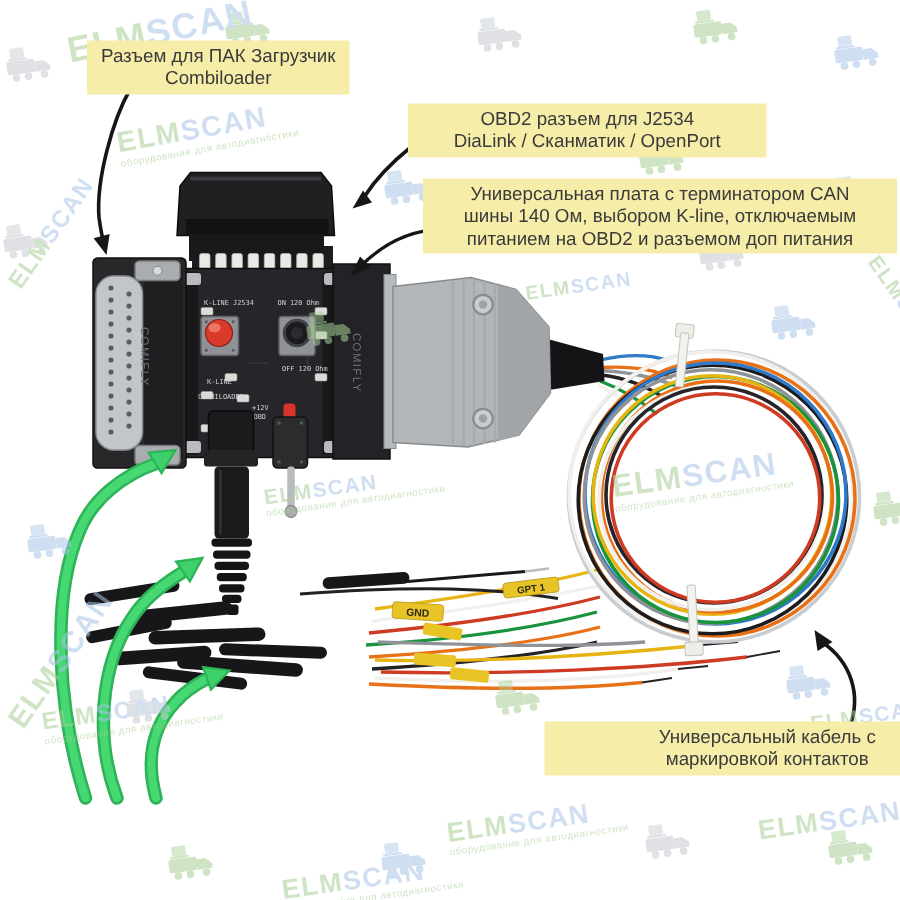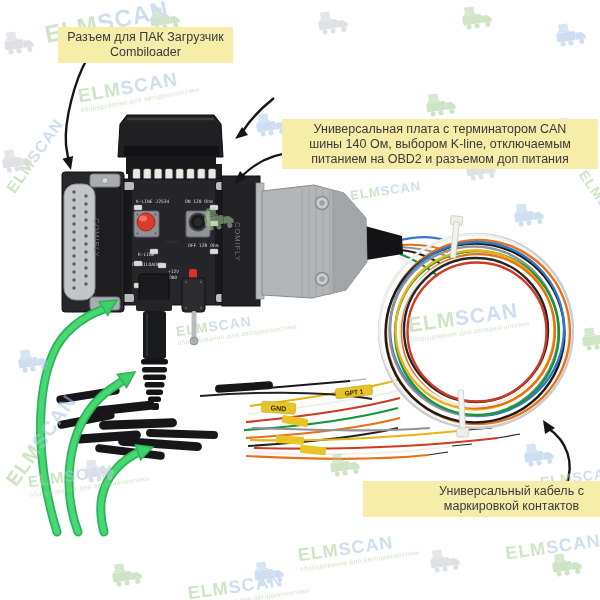--- a/index.html
+++ b/index.html
@@ -527,20 +527,22 @@
         <div class="wmk" style="font-size: 14px;"><span style="color: rgb(167, 207, 151);">ELM</span><span style="color: rgb(169, 198, 230);">SCAN</span></div>
       </div>
       <div class="wmi" style="left: 540px; top: 470px; transform: rotate(-8deg);">
         <div class="wmk" style="font-size: 14px;"><span style="color: rgb(167, 207, 151);">ELM</span><span style="color: rgb(169, 198, 230);">SCAN</span></div>
       </div>
     </div>
 
   <div class="lbl yellow" style="left:58px;top:27px;width:175px;">Разъем для ПАК Загрузчик
 Combiloader</div>
 
+  <div class="lbl yellow" style="left:272px;top:69px;width:239px;">OBD2 разъем для J2534
+DiaLink / Сканматик / OpenPort</div>
 
   <div class="lbl yellow" style="left:282px;top:119px;width:316px;">Универсальная плата с терминатором CAN
 шины 140 Ом, выбором K-line, отключаемым
 питанием на OBD2 и разъемом доп питания</div>
 
   <div class="lbl yellow" style="left:335px;top:481px;width:297px;margin-left:28px;">Универсальный кабель с
 маркировкой контактов</div>
 
 </div>
 

